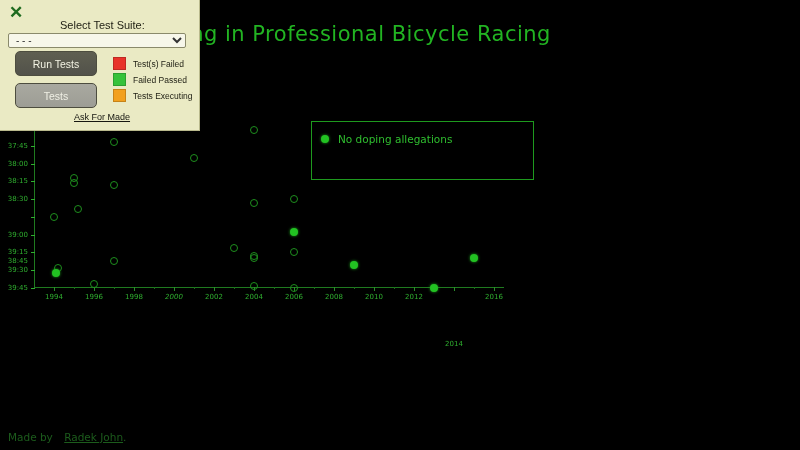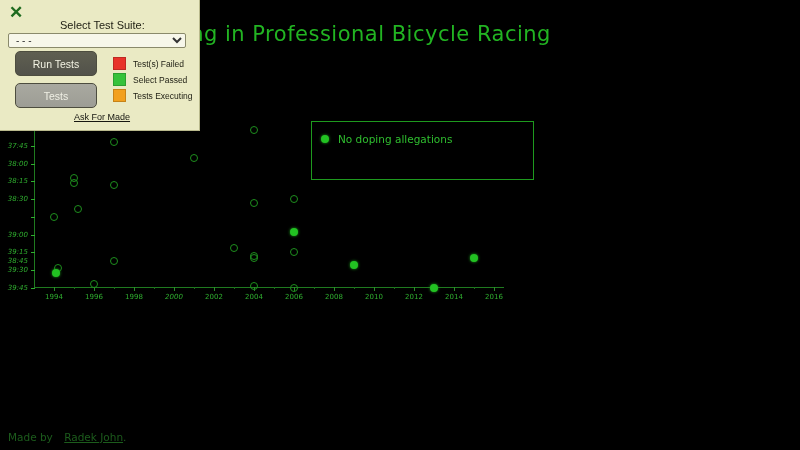--- a/index.html
+++ b/index.html
@@ -14,21 +14,21 @@
     font-size:21px;color:#22b422;letter-spacing:.5px;white-space:nowrap;
     font-family:"DejaVu Sans",sans-serif;
   }
   #plot{position:absolute;left:34px;top:128px;width:470px;height:160px;}
   .axis-line{position:absolute;background:#1f7a1f;}
   #y-axis{left:0;top:0;width:1px;height:160px;}
   #x-axis{left:0;top:159px;width:470px;height:1px;}
   .ytick-label{
     position:absolute;right:calc(100% + 6px);
     font-size:7px;color:#2fae2f;white-space:nowrap;line-height:1;
-    transform:translateY(-50%);font-family:"DejaVu Sans",sans-serif;font-style:italic;
+    transform:translateY(-50%);font-family:"DejaVu Sans",sans-serif;
   }
   .ytick-mark{position:absolute;left:-3px;width:4px;height:1px;background:#2fae2f;}
   .xtick-label{
     position:absolute;top:166px;
     font-size:7px;color:#2fae2f;white-space:nowrap;line-height:1;
     transform:translateX(-50%);font-family:"DejaVu Sans",sans-serif;
   }
   .xtick-mark{position:absolute;top:159px;width:1px;height:4px;background:#2a8f2a;}
   .xtick-minor{position:absolute;top:159px;width:1px;height:2px;background:#1d6b1d;}
   .pt{position:absolute;border-radius:50%;transform:translate(-50%,-50%);box-sizing:border-box;}
@@ -160,21 +160,21 @@
         <div class="xtick-label" style="left: 220px;">2004</div>
         <div class="xtick-mark" style="left: 260px;"></div>
         <div class="xtick-label" style="left: 260px;">2006</div>
         <div class="xtick-mark" style="left: 300px;"></div>
         <div class="xtick-label" style="left: 300px;">2008</div>
         <div class="xtick-mark" style="left: 340px;"></div>
         <div class="xtick-label" style="left: 340px;">2010</div>
         <div class="xtick-mark" style="left: 380px;"></div>
         <div class="xtick-label" style="left: 380px;">2012</div>
         <div class="xtick-mark" style="left: 420px;"></div>
-        <div class="xtick-label" style="left: 420px;">2014</div>
+        <div class="xtick-label" style="left: 420px; margin-top: 47px;">2014</div>
         <div class="xtick-mark" style="left: 460px;"></div>
         <div class="xtick-label" style="left: 460px; text-align: right;">2016</div>
       </div>
     <div id="points">
         <div class="pt doped" title="1994 — 38:45" style="left: 20px; top: 88.8889px;"></div>
         <div class="pt doped" title="1994.2 — 39:28" style="left: 24px; top: 139.852px;"></div>
         <div class="pt doped" title="1995 — 38:12" style="left: 40px; top: 49.7778px;"></div>
         <div class="pt doped" title="1995 — 38:16" style="left: 40px; top: 54.5185px;"></div>
         <div class="pt doped" title="1995.2 — 38:38" style="left: 44px; top: 80.5926px;"></div>
         <div class="pt doped" title="1996 — 39:42" style="left: 60px; top: 156.444px;"></div>
@@ -215,21 +215,21 @@
   <select id="suite-select"><option>- - -</option></select>
   <button class="panel-btn" id="run-tests-button">Run Tests</button>
   <button class="panel-btn" id="tests-button">Tests</button>
 
   <div class="status-row s0">
     <span class="status-swatch" style="background: rgb(232, 51, 42);"></span>
     <span class="status-text">Test(s) Failed</span>
   </div>
   <div class="status-row s1">
     <span class="status-swatch" style="background: rgb(54, 194, 58);"></span>
-    <span class="status-text">Select Passed</span>
+    <span class="status-text">Failed Passed</span>
   </div>
   <div class="status-row s2">
     <span class="status-swatch" style="background: rgb(242, 160, 30);"></span>
     <span class="status-text">Tests Executing</span>
   </div>
 
   <a id="help-link" href="#">Ask For Made</a>
 </div>
 
 </body></html>

